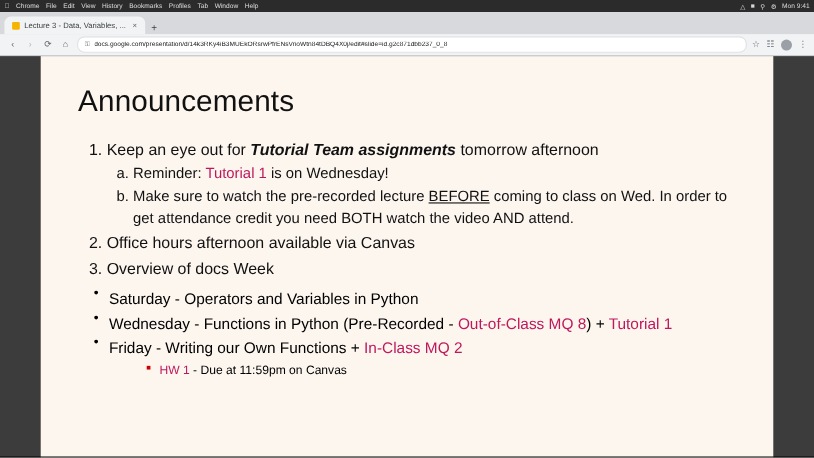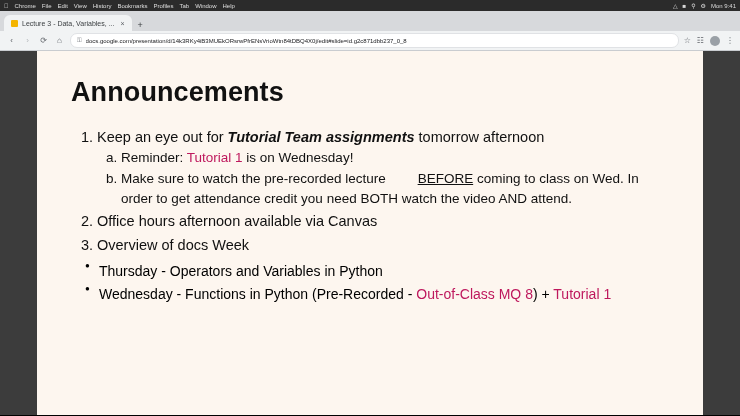--- a/index.html
+++ b/index.html
@@ -134,21 +134,21 @@
     width: 666px;
     height: 368px;
     background: #fdf6ef;
   }
   .slide-inner {
     padding: 26px 34px 0 34px;
   }
   h1.slide-title {
     margin: 0 0 18px 0;
     font-size: 27px;
-    font-weight: bold;
+    font-weight: normal;
     color: #111111;
     letter-spacing: .1px;
   }
   ol.lvl1 {
     margin: 0;
     padding-left: 26px;
     font-size: 14.5px;
     color: #111111;
     line-height: 1.55;
   }
@@ -187,21 +187,21 @@
     content: "■";
     position: absolute;
     left: 0; top: 0;
     color: #cc0000;
     font-size: 7px;
     line-height: 1.7;
   }
   .red { color: #be185d; font-weight: normal; text-align: center; }
   .ital { }
   .italbold { font-style: italic; font-weight: bold; }
-  .uline { text-decoration: underline; margin-left: 28px; }
+  .uline { text-decoration: underline; }
 
   
   .bottombar {
     position: absolute;
     left: 0; bottom: 0;
     width: 100%;
     height: 4px;
     background: #000000;
   }
 </style>
@@ -279,24 +279,32 @@
           <li>
             <span>Office hours afternoon available via Canvas</span>
           </li>
           <li>
             <span>Overview of docs Week</span>
           </li>
         </ol>
 
         <ul class="bul">
           <li>
-            <span>Thursday - Operators and Variables in Python</span>
+            <span>Saturday - Operators and Variables in Python</span>
           </li>
           <li>
             <span>Wednesday - Functions in Python (</span><span class="ital">Pre-Recorded</span><span> - </span><span class="red">Out-of-Class MQ 8</span><span>) + </span><span class="red">Tutorial 1</span>
+          </li>
+          <li>
+            <span>Friday - Writing our Own Functions + </span><span class="red">In-Class MQ 2</span>
+            <ul class="sq">
+              <li>
+                <span class="red">HW 1</span><span> - Due at 11:59pm on Canvas</span>
+              </li>
+            </ul>
           </li>
         </ul>
       </div>
     </div>
     <div class="bottombar"></div>
   </div>
 
 </div>
 
 </body></html>

